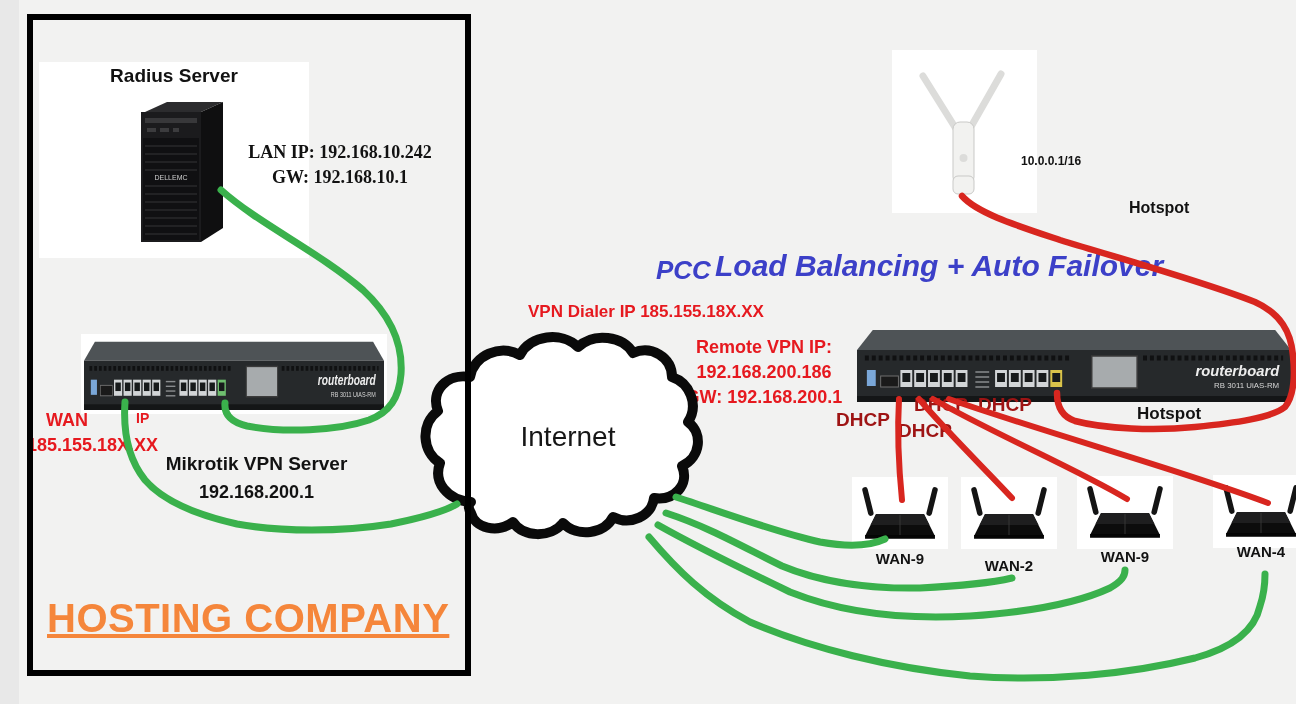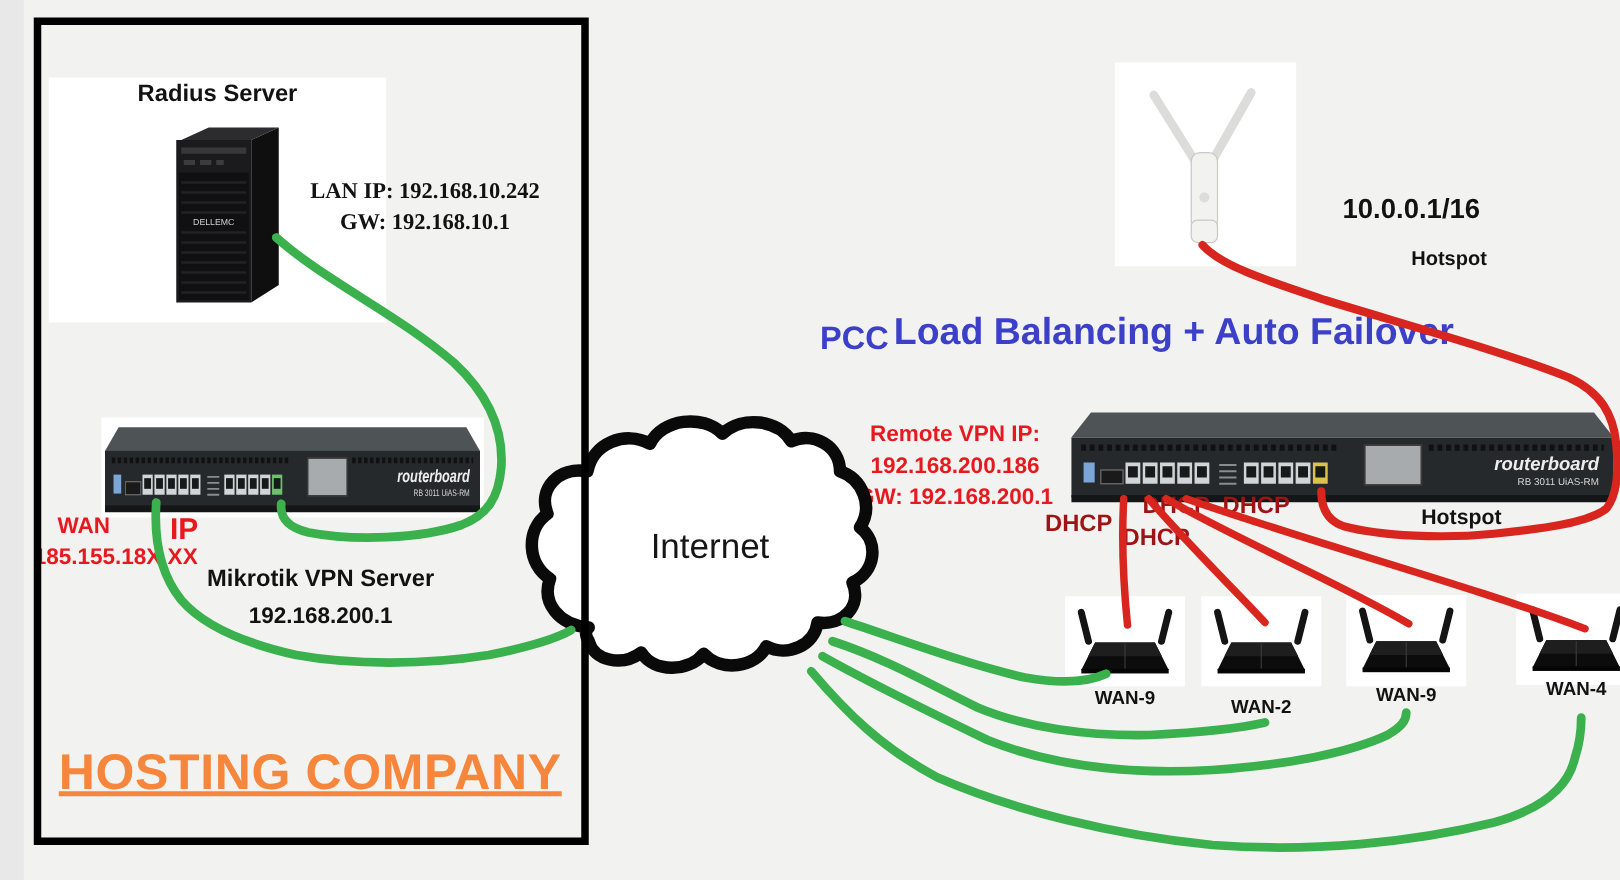--- a/index.html
+++ b/index.html
@@ -7,21 +7,21 @@
     position:relative;width:1296px;height:704px;overflow:hidden;
     background:#f2f2f1;
     font-family:"Liberation Sans","DejaVu Sans",sans-serif;
     margin-left:19px;
   }
   .photo{position:absolute;background:#ffffff;z-index:8;}
   .lbl{position:absolute;font-weight:bold;color:#121212;z-index:20;white-space:nowrap;}
   .center{text-align:center;}
   .red-text{color:var(--text_red);}
   .darkred-text{color:var(--dark_red);}
-  .blue-text{color:var(--blue);}
+  .blue-text{color:var(--blue);font-style:italic;}
   .orange-text{color:var(--orange);text-decoration:underline;}
   svg{display:block;}
   .device-svg{position:absolute;z-index:10;}
   #cloud-layer{position:absolute;left:0;top:0;z-index:25;pointer-events:none;}
   #hosting-box{
     position:absolute;left:8px;top:14px;width:444px;height:662px;
     box-sizing:border-box;border:6px solid #000;z-index:30;pointer-events:none;
   }
   #lines-layer{position:absolute;left:0;top:0;z-index:40;pointer-events:none;}
   .port{fill:#d2d5d7;}
@@ -107,21 +107,21 @@
         <rect class="port-in" x="184" y="47" width="8" height="9"></rect>
       <rect class="special-green" x="196" y="44" width="12" height="17"></rect>
         <rect class="port-in" x="198" y="47" width="8" height="9"></rect>
     </g>
     <rect x="238" y="30" width="46" height="32" fill="#a7abad" stroke="#3a3a3a" stroke-width="1.5"></rect>
     <text x="428" y="50" text-anchor="end" font-size="15" font-style="italic" font-weight="bold" fill="#ededed" font-family="Liberation Sans, sans-serif">routerboard</text>
     <text x="428" y="62" text-anchor="end" font-size="8" fill="#d6d6d6" font-family="Liberation Sans, sans-serif">RB 3011 UiAS-RM</text>
   </svg>
 
   <div class="lbl red-text" style="left:27px;top:410px;font-size:18px;">WAN</div>
-  <div class="lbl red-text" style="left:117px;top:410px;font-size:24px;">IP</div>
+  <div class="lbl red-text" style="left:117px;top:410px;font-size:14px;">IP</div>
   <div class="lbl red-text" style="left:8px;top:435px;font-size:18px;">185.155.18X.XX</div>
   <div class="lbl center" style="left:130px;top:453px;width:215px;font-size:19px;">Mikrotik VPN Server</div>
   <div class="lbl center" style="left:130px;top:482px;width:215px;font-size:18px;">192.168.200.1</div>
 
   <div class="lbl orange-text" style="left:28px;top:596px;font-size:40px;letter-spacing:0.5px;">HOSTING COMPANY</div>
 
   <svg id="cloud-layer" width="1296" height="704" viewBox="0 0 1296 704">
     <path d="M 452 502
          C 428 500 414 482 421 463
          C 403 452 401 424 419 411
@@ -139,41 +139,42 @@
          C 478 534 456 528 452 513
          C 449 508 449 505 452 502 Z" fill="#ffffff" stroke="#0a0a0a" stroke-width="10" stroke-linejoin="round"></path>
     <text x="549" y="446" text-anchor="middle" font-size="28" fill="#161616" font-family="Liberation Sans, sans-serif">Internet</text>
   </svg>
 
   <div id="hosting-box"></div>
 
   <div class="lbl blue-text" style="left:637px;top:255px;font-size:26px;">PCC</div>
   <div class="lbl blue-text" style="left:696px;top:249px;font-size:30px;">Load Balancing + Auto Failover</div>
 
+  <div class="lbl red-text" style="left:509px;top:302px;font-size:17px;">VPN Dialer IP 185.155.18X.XX</div>
 
   <div class="lbl red-text center" style="left:654px;top:335px;width:182px;font-size:18px;line-height:25px;white-space:normal;">
     <span style="display:block;">Remote VPN IP:</span>
     <span style="display:block;">192.168.200.186</span>
     <span style="display:block;">GW: 192.168.200.1</span>
   </div>
 
   <div class="photo" style="left:873px;top:50px;width:145px;height:163px;">
     <svg class="device-svg" style="left:0;top:0;" width="145" height="163" viewBox="0 0 145 163">
       <g stroke="#dcdcda" stroke-width="7" stroke-linecap="round">
         <line x1="66" y1="82" x2="31" y2="26"></line>
         <line x1="76" y1="82" x2="109" y2="24"></line>
       </g>
       <g stroke="#c9c9c7" stroke-width="1" fill="#f2f2f0">
         <rect x="61" y="72" width="21" height="62" rx="7"></rect>
         <rect x="61" y="126" width="21" height="18" rx="5"></rect>
       </g>
       <circle cx="71.5" cy="108" r="4" fill="#dcdcda"></circle>
     </svg>
   </div>
-  <div class="lbl" style="left:1055px;top:154px;font-size:22px;">10.0.0.1/16</div>
+  <div class="lbl" style="left:1002px;top:154px;font-size:12px;">10.0.0.1/16</div>
   <div class="lbl" style="left:1110px;top:199px;font-size:16px;">Hotspot</div>
 
   <svg class="device-svg" style="left:838px;top:326px;" width="434" height="76" viewBox="0 0 440 76" preserveAspectRatio="none">
     <polygon points="16,4 424,4 440,24 0,24" fill="#4e5356"></polygon>
     <rect x="0" y="24" width="440" height="48" fill="#26292b"></rect>
     <rect x="0" y="70" width="440" height="6" fill="#141617"></rect>
     <g stroke="#101112" stroke-width="5" stroke-dasharray="4 3">
       <line x1="8" y1="32" x2="218" y2="32"></line>
       <line x1="290" y1="32" x2="432" y2="32"></line>
     </g>

